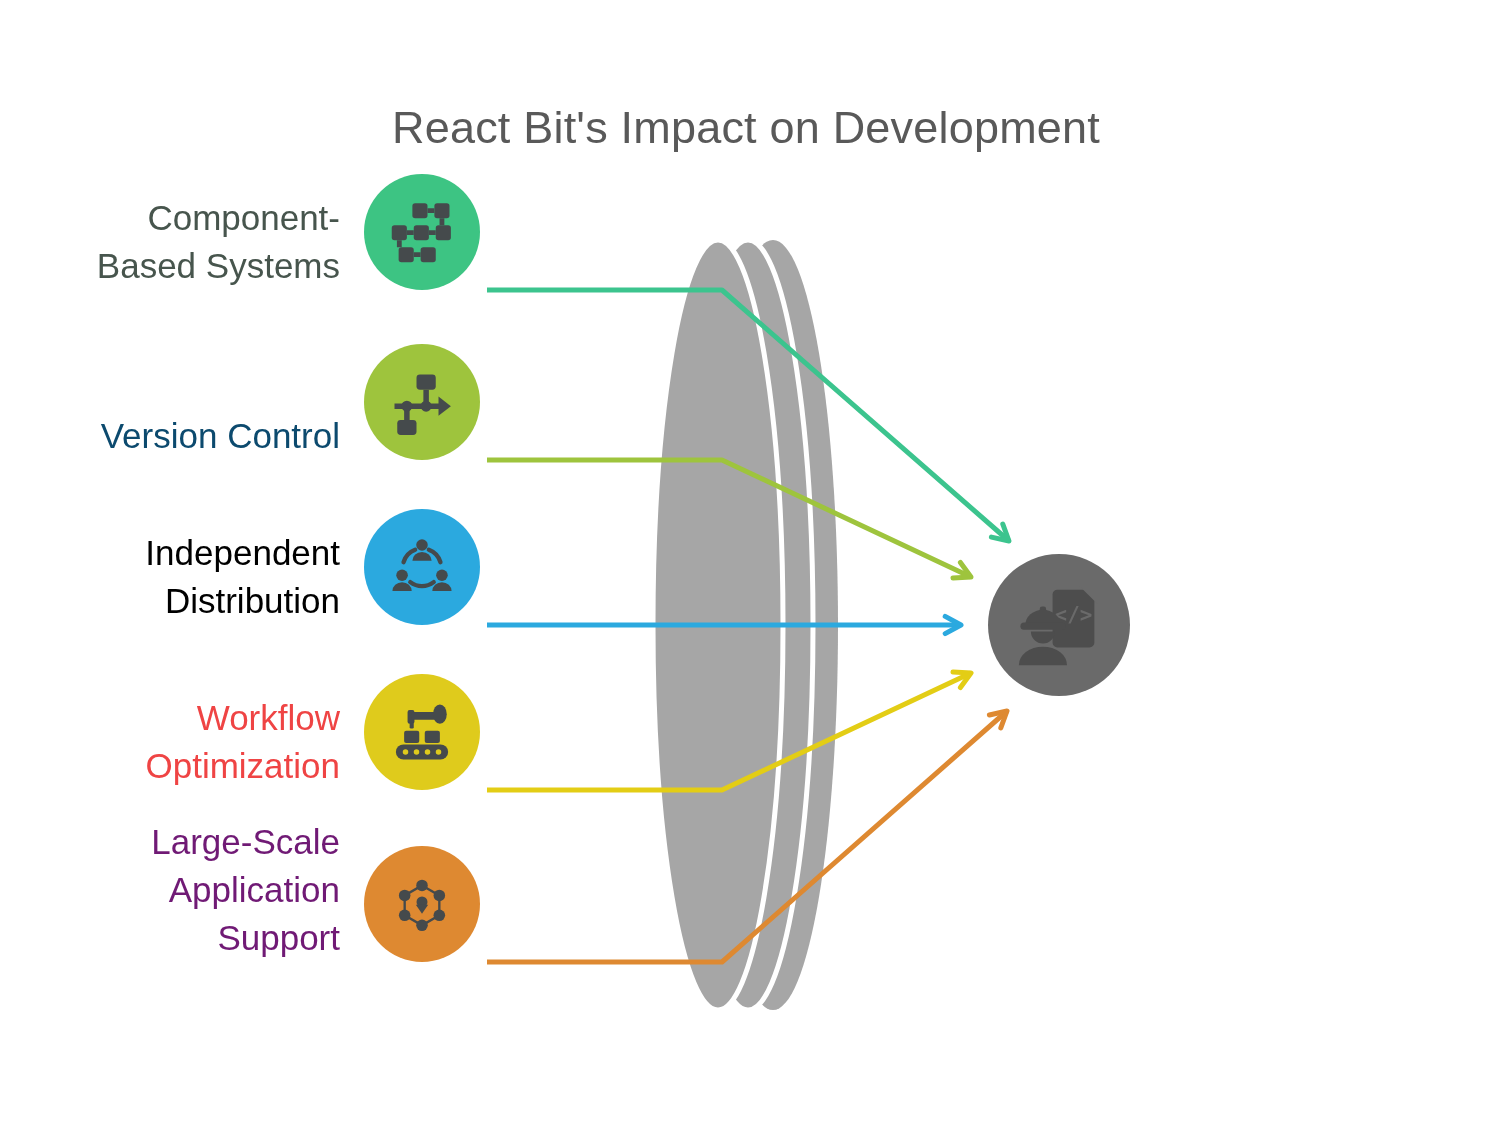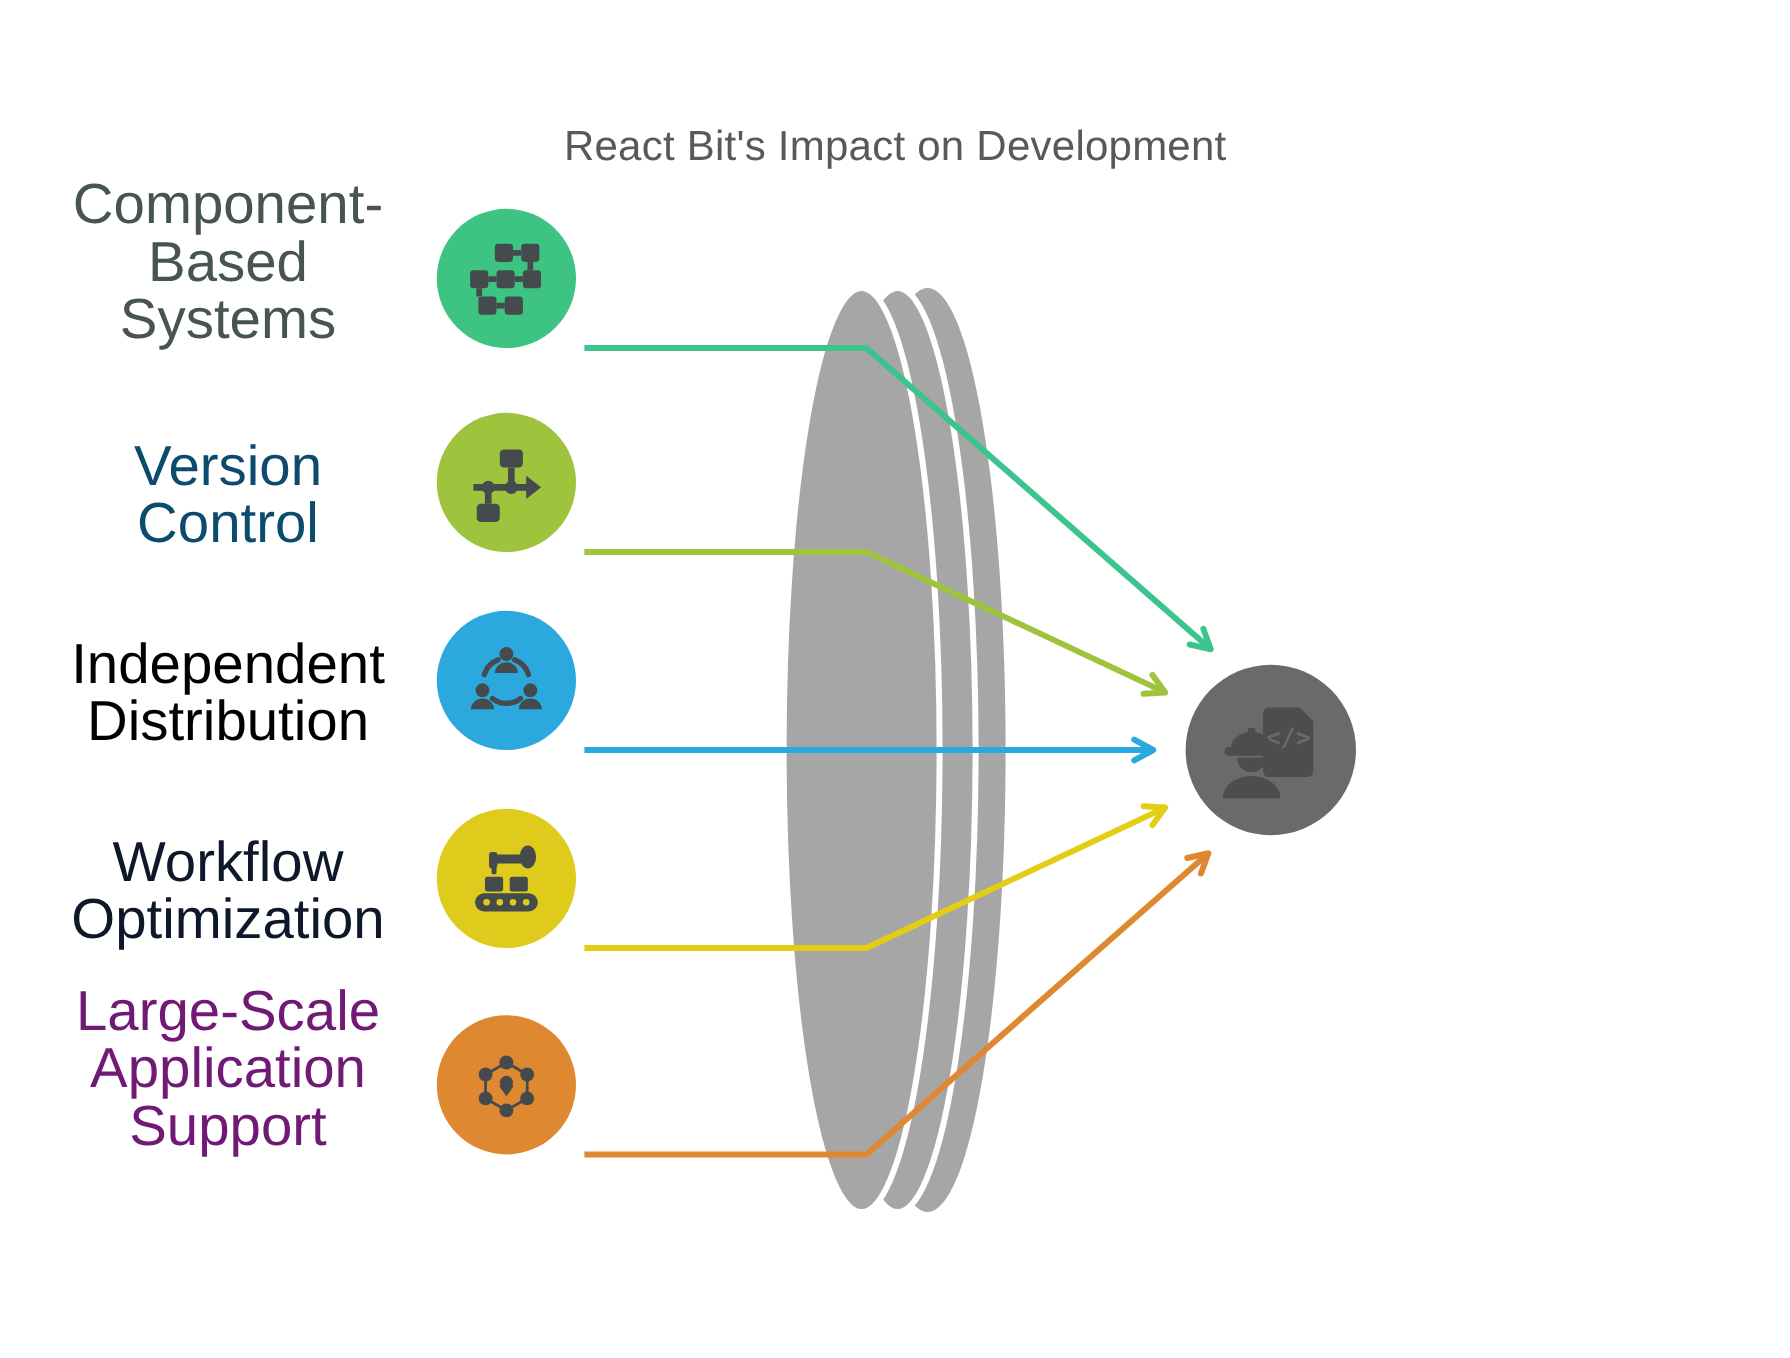--- a/index.html
+++ b/index.html
@@ -2,27 +2,27 @@
 <html style="--title-text: #595959; --lens: #A6A6A6; --circle-gray: #6A6A6A; --glyph: #454A4C; --node-glyph: #4D4D4D;"><head>
 <meta charset="utf-8">
 <style>
   html,body{margin:0;padding:0;background:#ffffff;}
   .canvas{
     position:relative;width:1492px;height:1132px;background:#ffffff;overflow:hidden;
     font-family:"Liberation Sans", sans-serif;
   }
   .title{
     position:absolute;top:102px;left:0;width:100%;text-align:center;
-    font-size:35px;color:var(--title-text);letter-spacing:0.2px;
+    font-size:45px;color:var(--title-text);letter-spacing:0.2px;
   }
   .layer{position:absolute;left:0;top:0;}
   .row{position:absolute;left:0;display:flex;align-items:center;}
   .label{
-    position:absolute;left:40px;width:300px;text-align:center;
-    font-size:47px;line-height:48px;white-space:pre-line;
+    position:absolute;left:40px;width:300px;text-align:right;
+    font-size:35px;line-height:48px;white-space:pre-line;
     transform:translateY(-50%);
   }
   .bubble{
     position:absolute;left:364px;width:116px;height:116px;border-radius:50%;
     transform:translateY(-50%);display:flex;align-items:center;justify-content:center;
   }
   .bubble svg{display:block;}
   .end-bubble{
     position:absolute;left:988px;top:554px;width:142px;height:142px;border-radius:50%;
     background:var(--circle-gray);color:var(--circle-gray);
@@ -103,21 +103,21 @@
         <path class="glyph-fill" d="M17 19.5 a7 6.5 0 0 1 14 0 z"></path>
         <circle class="glyph-fill" cx="9.5" cy="30" r="4.2"></circle>
         <path class="glyph-fill" d="M2.5 41.5 a7 6.5 0 0 1 14 0 z"></path>
         <circle class="glyph-fill" cx="38.5" cy="30" r="4.2"></circle>
         <path class="glyph-fill" d="M31.5 41.5 a7 6.5 0 0 1 14 0 z"></path>
       </svg>
     </div>
   </div>
 
   <div class="row" style="top:790px">
-    <div class="label" style="color: #0f172a;">Workflow
+    <div class="label" style="color: #ef4444;">Workflow
 Optimization</div>
     <div class="bubble" style="background: rgb(223, 203, 28); color: rgb(223, 203, 28);">
       <svg width="66" height="66" viewBox="0 0 48 48">
         <rect class="glyph-fill" x="5" y="33" width="38" height="11" rx="5.5"></rect>
         <circle cx="12" cy="38.5" r="2" fill="currentColor"></circle>
         <circle cx="20" cy="38.5" r="2" fill="currentColor"></circle>
         <circle cx="28" cy="38.5" r="2" fill="currentColor"></circle>
         <circle cx="36" cy="38.5" r="2" fill="currentColor"></circle>
         <rect class="glyph-fill" x="11" y="23" width="11" height="9" rx="1.5"></rect>
         <rect class="glyph-fill" x="26" y="23" width="11" height="9" rx="1.5"></rect>

